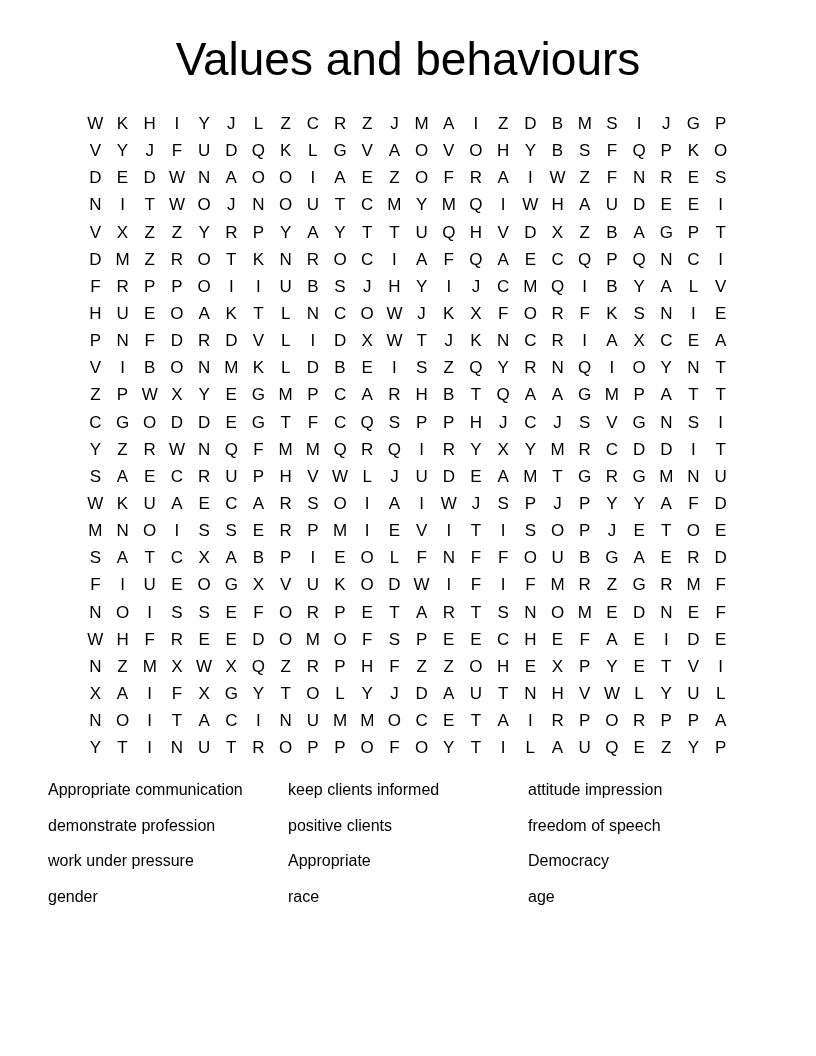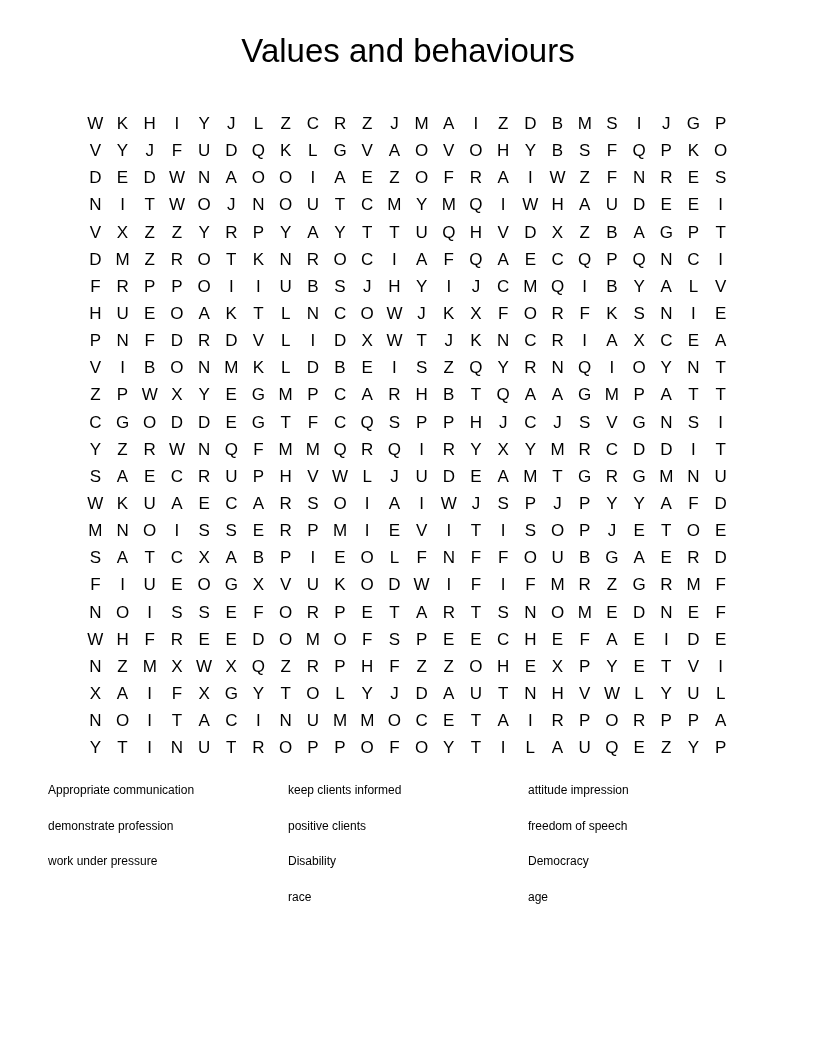--- a/index.html
+++ b/index.html
@@ -14,21 +14,21 @@
     font-family: "Liberation Sans", sans-serif;
     color: #000000;
     overflow: hidden;
   }
   .page-title {
     position: absolute;
     top: 32px;
     left: 0;
     width: 816px;
     text-align: center;
-    font-size: 33px;
+    font-size: 46px;
     font-weight: 400;
     letter-spacing: 0px;
     margin: 0;
   }
   .ws-grid {
     position: absolute;
     top: 110px;
     left: 50%;
     transform: translateX(-50%);
     display: grid;
@@ -49,21 +49,21 @@
     left: 48px;
     width: 720px;
     display: flex;
   }
   .word-col {
     width: 240px;
     flex: 0 0 240px;
   }
   .word-item {
     height: 35.6px;
-    font-size: 12px;
+    font-size: 16px;
     line-height: 22px;
     font-weight: 400;
     white-space: nowrap;
   }
 </style>
 </head>
 <body>
 
 <h1 class="page-title">Values and behaviours</h1>
 
@@ -644,25 +644,26 @@
     <span class="ws-cell">Z</span>
     <span class="ws-cell">Y</span>
     <span class="ws-cell">P</span>
   </div>
 
 <div class="word-list" id="word-list">
     <div class="word-col">
       <div class="word-item">Appropriate communication</div>
       <div class="word-item">demonstrate profession</div>
       <div class="word-item">work under pressure</div>
+      <div class="word-item">gender</div>
     </div>
     <div class="word-col">
       <div class="word-item">keep clients informed</div>
       <div class="word-item">positive clients</div>
-      <div class="word-item">Disability</div>
+      <div class="word-item">Appropriate</div>
       <div class="word-item">race</div>
     </div>
     <div class="word-col">
       <div class="word-item">attitude impression</div>
       <div class="word-item">freedom of speech</div>
       <div class="word-item">Democracy</div>
       <div class="word-item">age</div>
     </div>
   </div>
 

